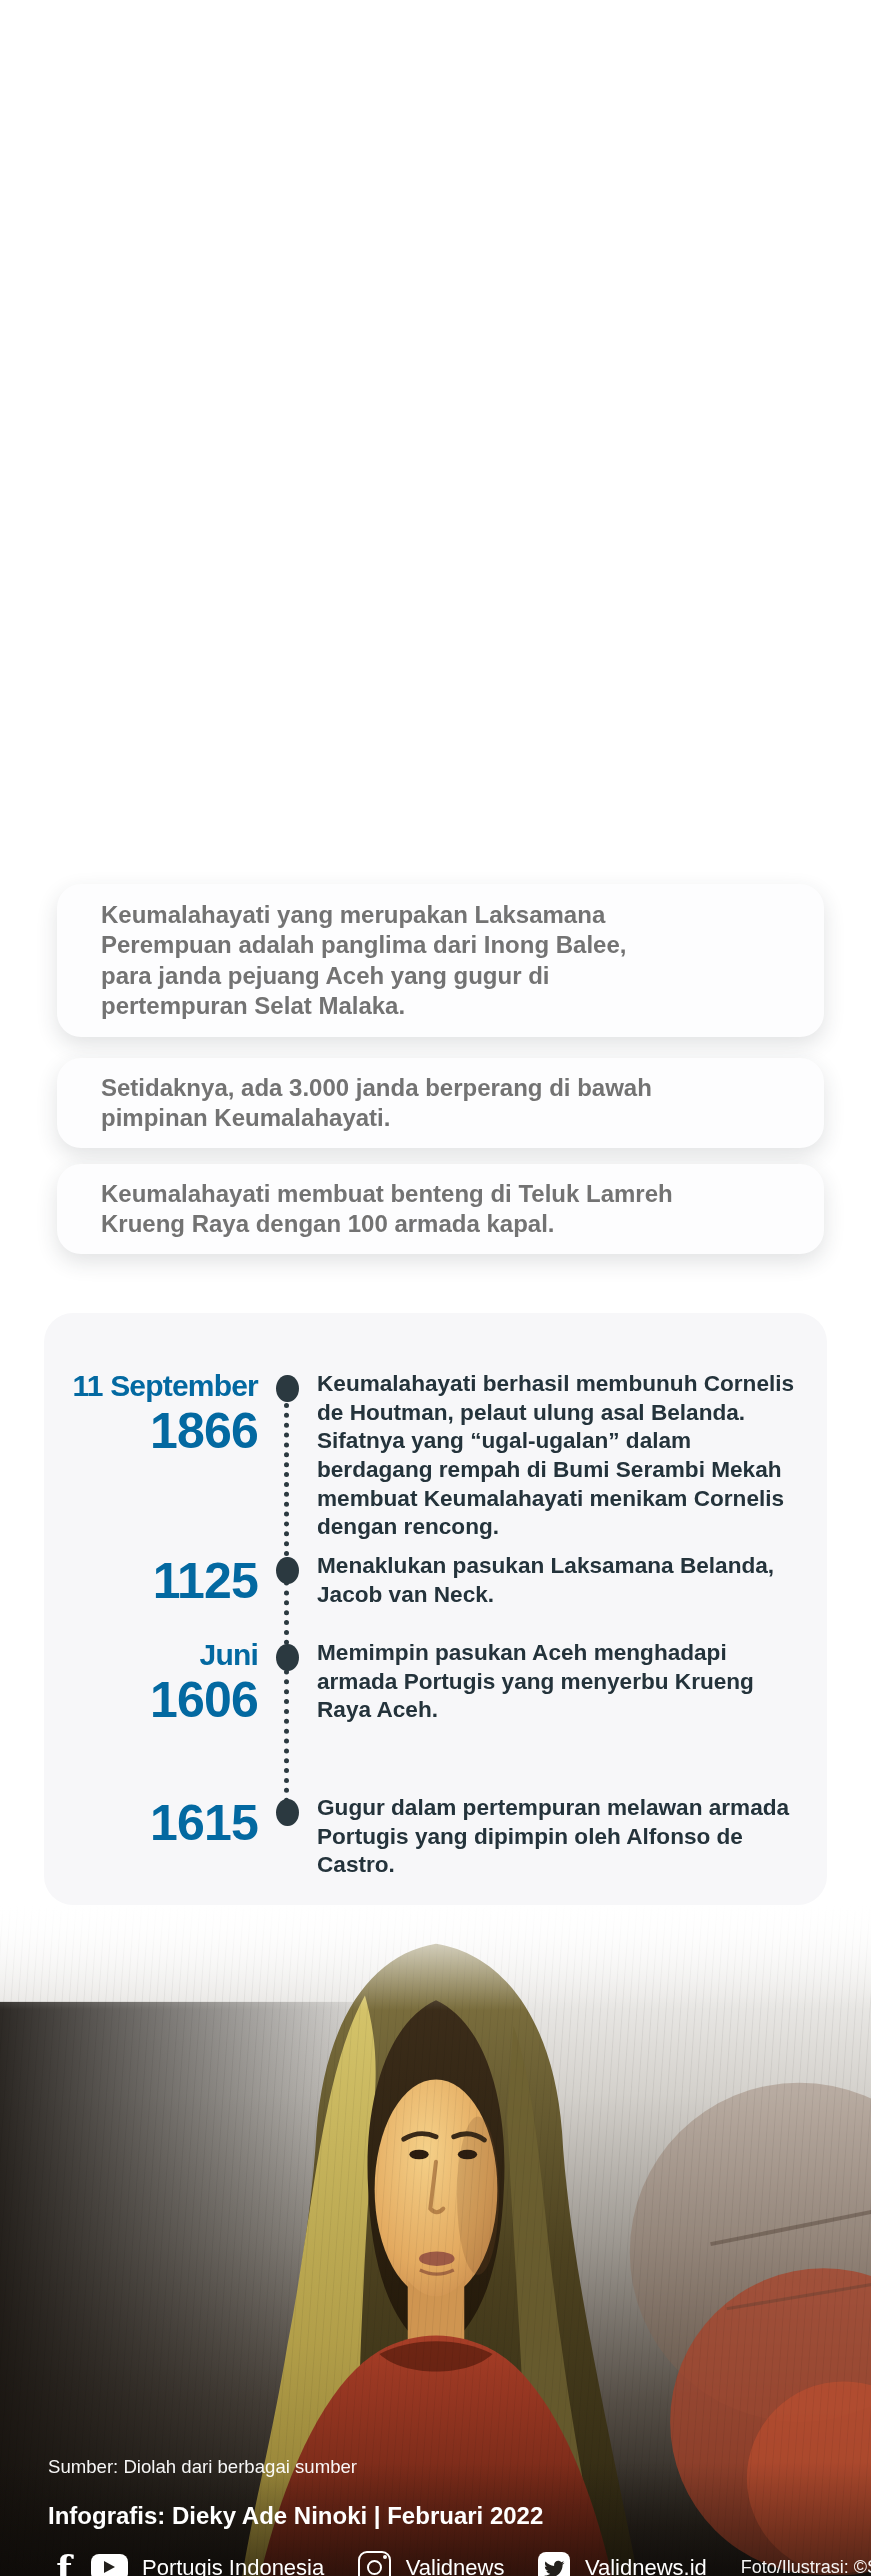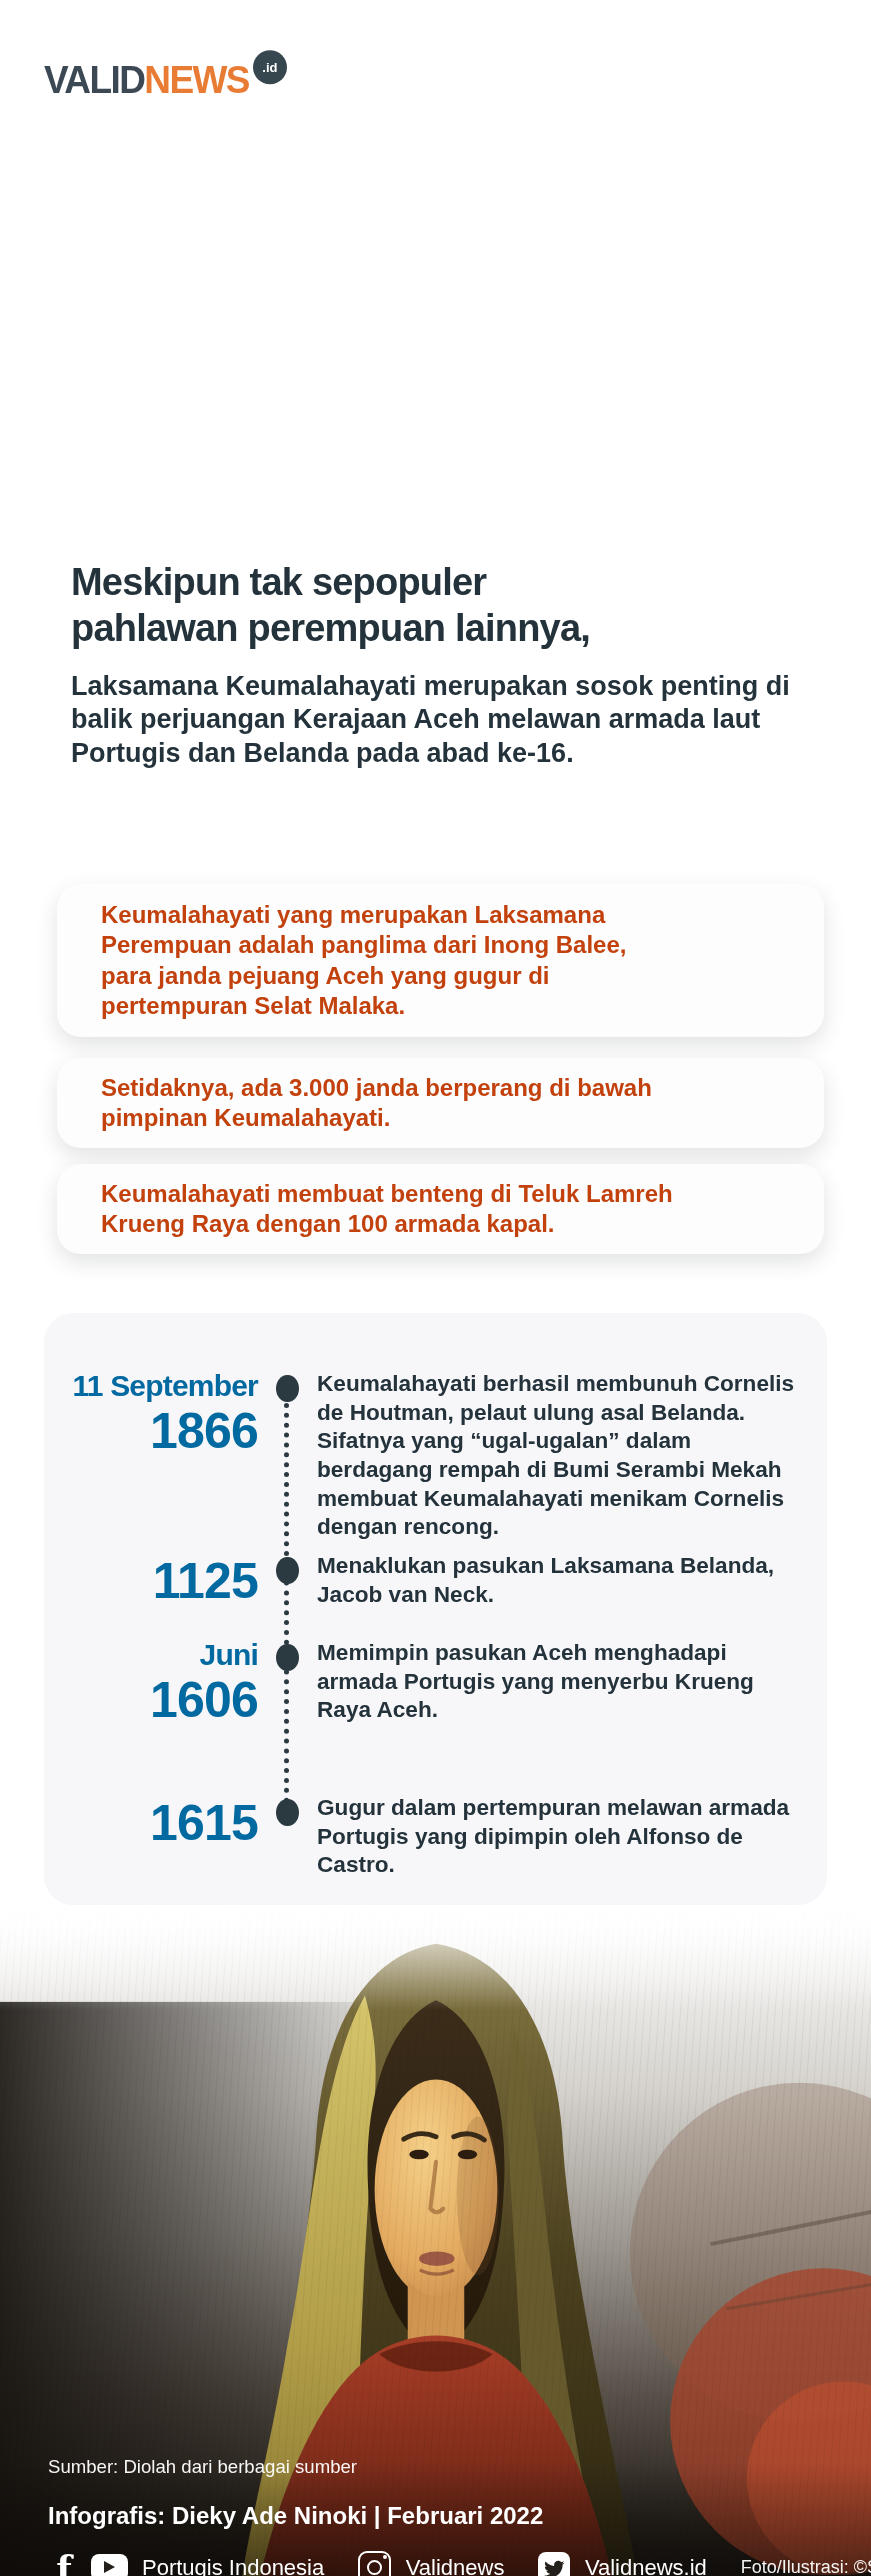--- a/index.html
+++ b/index.html
@@ -24,21 +24,21 @@
   .t-sub{display:block;font-size:47px;font-weight:800;color:#263238;line-height:1.06;
     letter-spacing:-0.8px;transform:scaleX(.88);transform-origin:center top;white-space:nowrap;}
   .t-sub-wrap{margin-top:21px;}
   
   .intro{position:absolute;left:71px;top:559px;width:739px;}
   .intro .h{font-size:38px;font-weight:800;line-height:1.22;color:#24333b;letter-spacing:-0.8px;}
   .intro .b{margin-top:18px;font-size:27px;font-weight:700;line-height:1.25;color:#24333b;max-width:727px;}
   
   .fact{position:absolute;left:57px;width:767px;background:#fdfdfe;border-radius:24px;
     box-shadow:0 8px 21px rgba(40,50,60,.14);display:flex;align-items:center;}
-  .fact .txt{font-size:24px;font-weight:700;line-height:1.27;color:#c2410c;
+  .fact .txt{font-size:24px;font-weight:700;line-height:1.27;color:#737373;
     padding:24px 48px 24px 44px;max-width:581px;}
   .fact1{top:884px;height:153px;}
   .fact2{top:1058px;height:90px;}
   .fact3{top:1164px;height:90px;}
   
   .tl-card{position:absolute;left:44px;top:1313px;width:783px;height:592px;
     background:#f7f7f9;border-radius:29px;}
   .tl-line{position:absolute;left:240px;top:90px;height:410px;width:0;
     border-left:5.7px dotted #2b3940;}
   .tl-row{position:absolute;left:0;right:0;}
@@ -70,34 +70,22 @@
     border:2.8px solid #fff;border-radius:50%;}
   .ic-ig:after{content:"";position:absolute;right:2.4px;top:2.4px;width:4px;height:4px;border-radius:50%;background:#fff;}
   .ic-tw{width:32px;height:32px;background:#fff;border-radius:8px;}
   .f-photo{margin-left:auto;font-size:18px;font-weight:400;opacity:.95;white-space:nowrap;}
 </style>
 </head>
 <body>
 
 <div class="page">
 
-  <div class="logo">
-    <span class="word p1">VALID</span>
-    <span class="word p2">NEWS</span>
-    <span class="badge">.id</span>
-  </div>
-
-
-  <div class="intro">
-    <div class="h">
-      <div>Meskipun tak sepopuler</div>
-      <div>pahlawan perempuan lainnya,</div>
-    </div>
-    <div class="b">Laksamana Keumalahayati merupakan sosok penting di balik perjuangan Kerajaan Aceh melawan armada laut Portugis dan Belanda pada abad ke-16.</div>
-  </div>
+
+
 
   <div class="fact fact1">
     <div class="txt">Keumalahayati yang merupakan Laksamana Perempuan adalah panglima dari Inong Balee, para janda pejuang Aceh yang gugur di pertempuran Selat Malaka.</div>
   </div>
   <div class="fact fact2">
     <div class="txt">Setidaknya, ada 3.000 janda berperang di bawah pimpinan Keumalahayati.</div>
   </div>
   <div class="fact fact3">
     <div class="txt">Keumalahayati membuat benteng di Teluk Lamreh Krueng Raya dengan 100 armada kapal.</div>
   </div>

